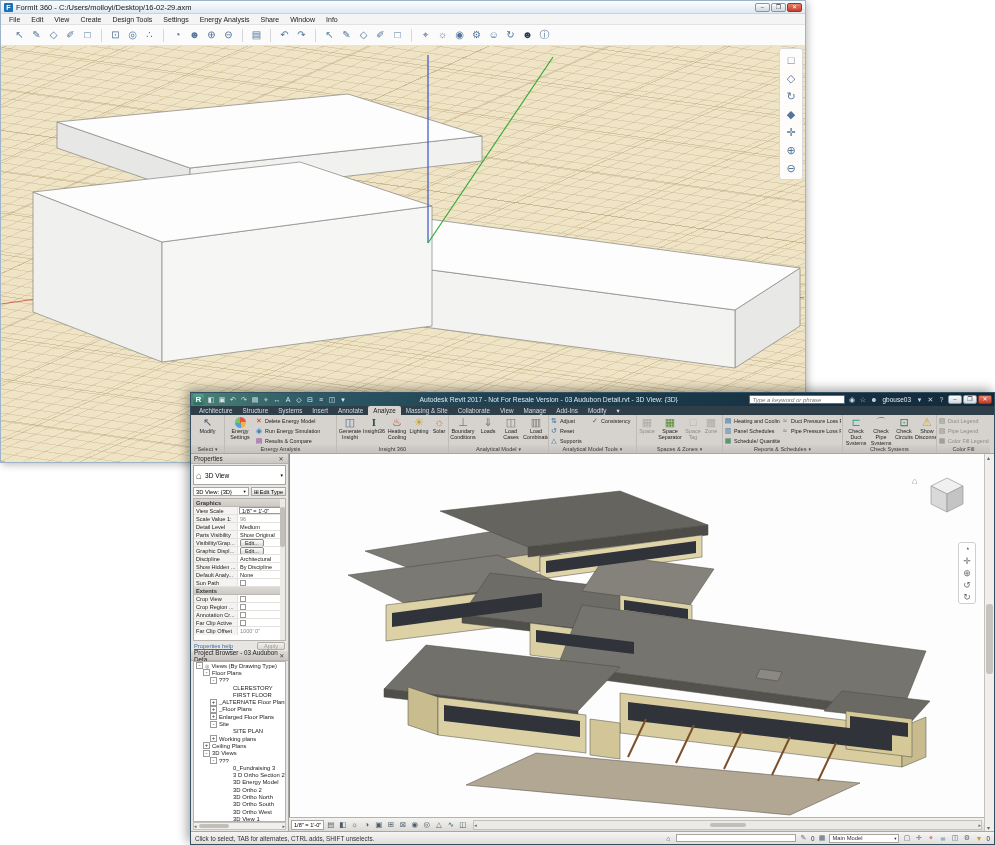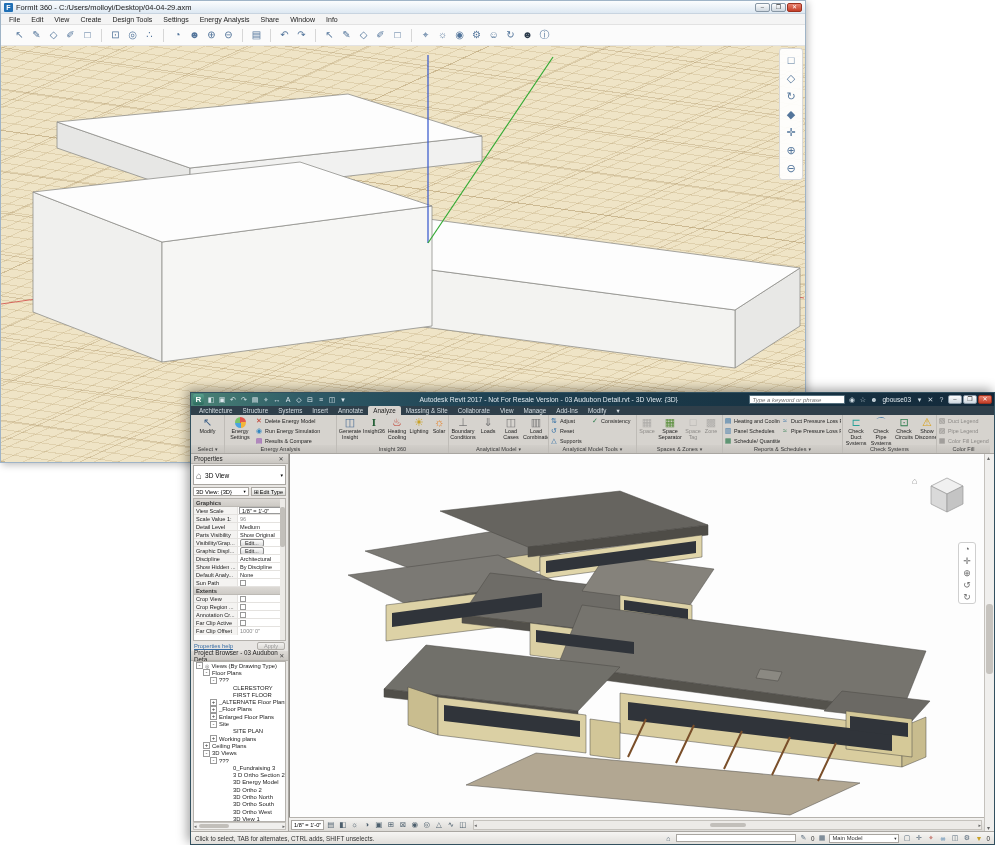--- a/index.html
+++ b/index.html
@@ -152,21 +152,21 @@
   .st-sel{width:70px;height:9px;border:1px solid #a9a6a1;background:#fff;font-size:5.8px;
           display:flex;align-items:center;justify-content:space-between;padding:0 2px}
   .st-ico{width:9px;text-align:center;font-size:7px;color:#55687a}
 </style>
 </head>
 <body>
 
 <div id="formit" class="abs">
   <div class="f-title">
     <span class="f-logo">F</span>
-    <span class="f-title-text">FormIt 360 - C:/Users/molloyi/Desktop/04-04-29.axm</span>
+    <span class="f-title-text">FormIt 360 - C:/Users/molloyi/Desktop/16-02-29.axm</span>
     <span class="winbtns">
       <span class="wbtn">–</span>
       <span class="wbtn">❐</span>
       <span class="wbtn close">✕</span>
     </span>
   </div>
   <div class="f-menu">
     <span>File</span>
     <span>Edit</span>
     <span>View</span>

